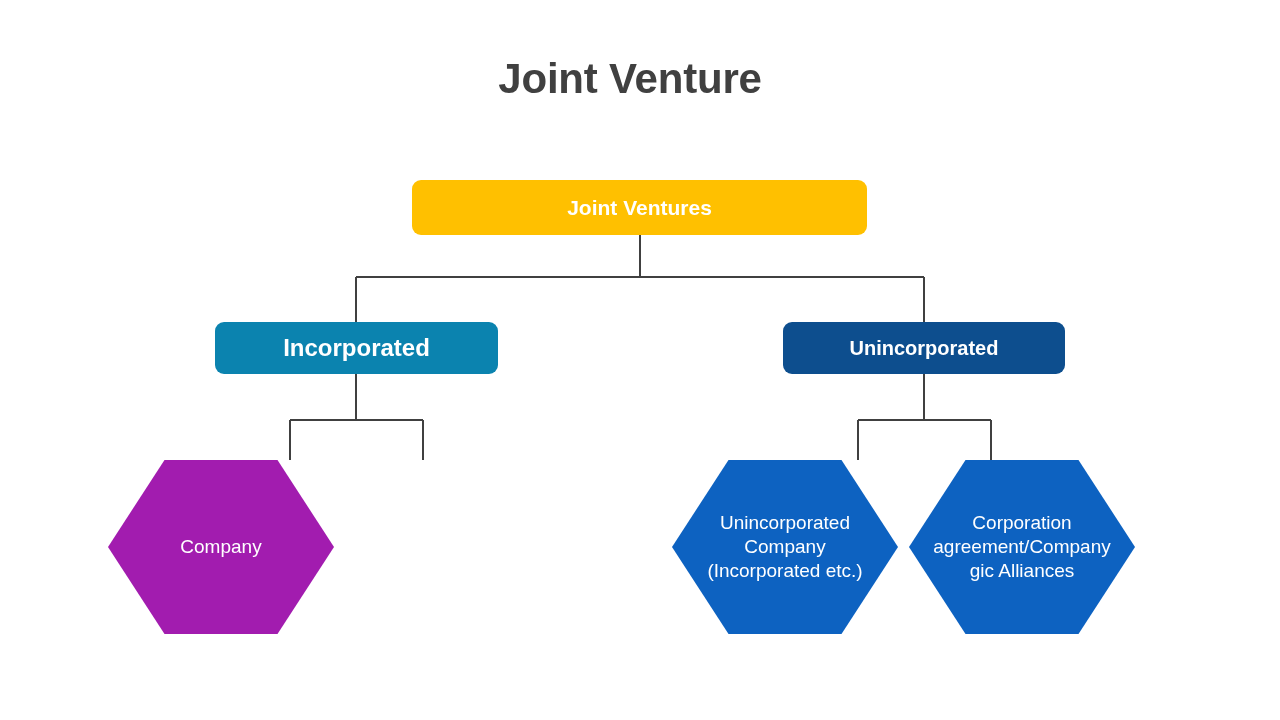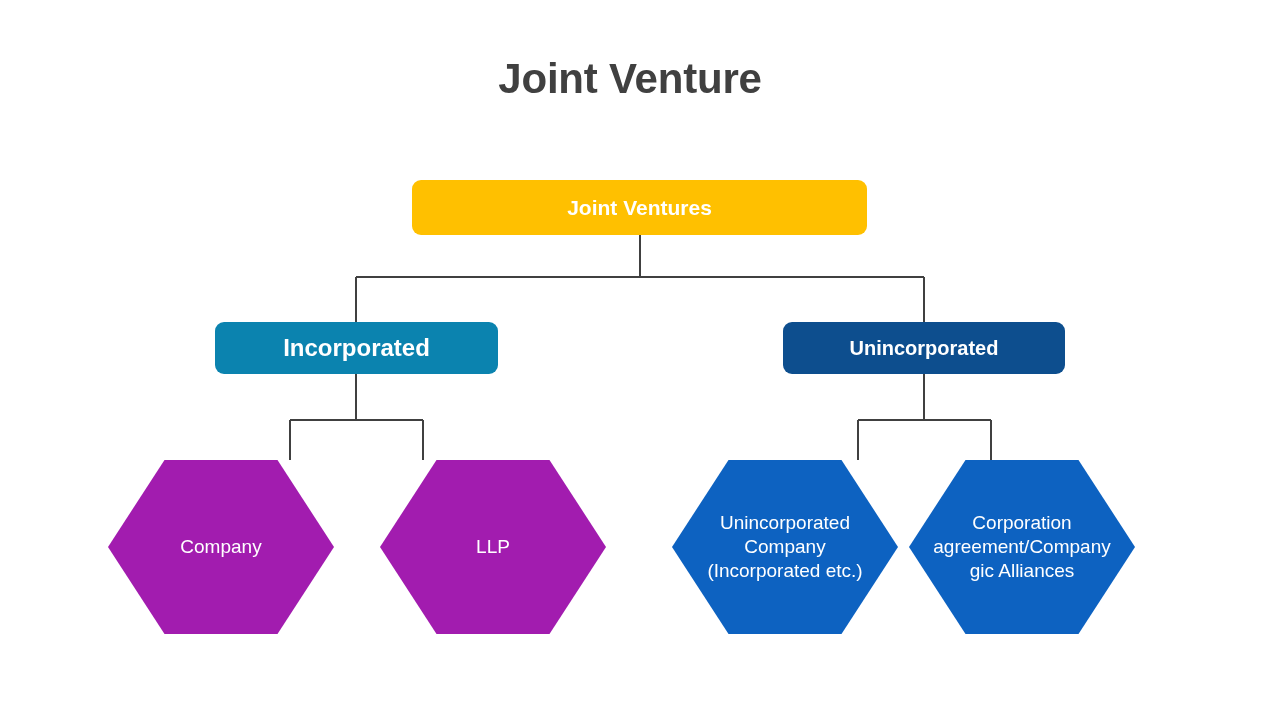--- a/index.html
+++ b/index.html
@@ -144,25 +144,20 @@
   <div class="node-box" id="node-incorporated">Incorporated</div>
 
   <div class="node-box" id="node-unincorporated">Unincorporated</div>
 
   <div class="hex hex-cyan" id="hex-company">
     <span class="hex-label">
       <span class="l">Company</span>
     </span>
   </div>
 
-  <div class="hex hex-cyan" id="hex-llp">
-    <span class="hex-label">
-      <span class="l">LLP</span>
-    </span>
-  </div>
 
   <div class="hex hex-blue" id="hex-unincorp">
     <span class="hex-label">
       <span class="l">Unincorporated</span>
       <span class="l">Company</span>
       <span class="l">(Incorporated  etc.)</span>
     </span>
   </div>
 
   <div class="hex hex-blue" id="hex-corp">

